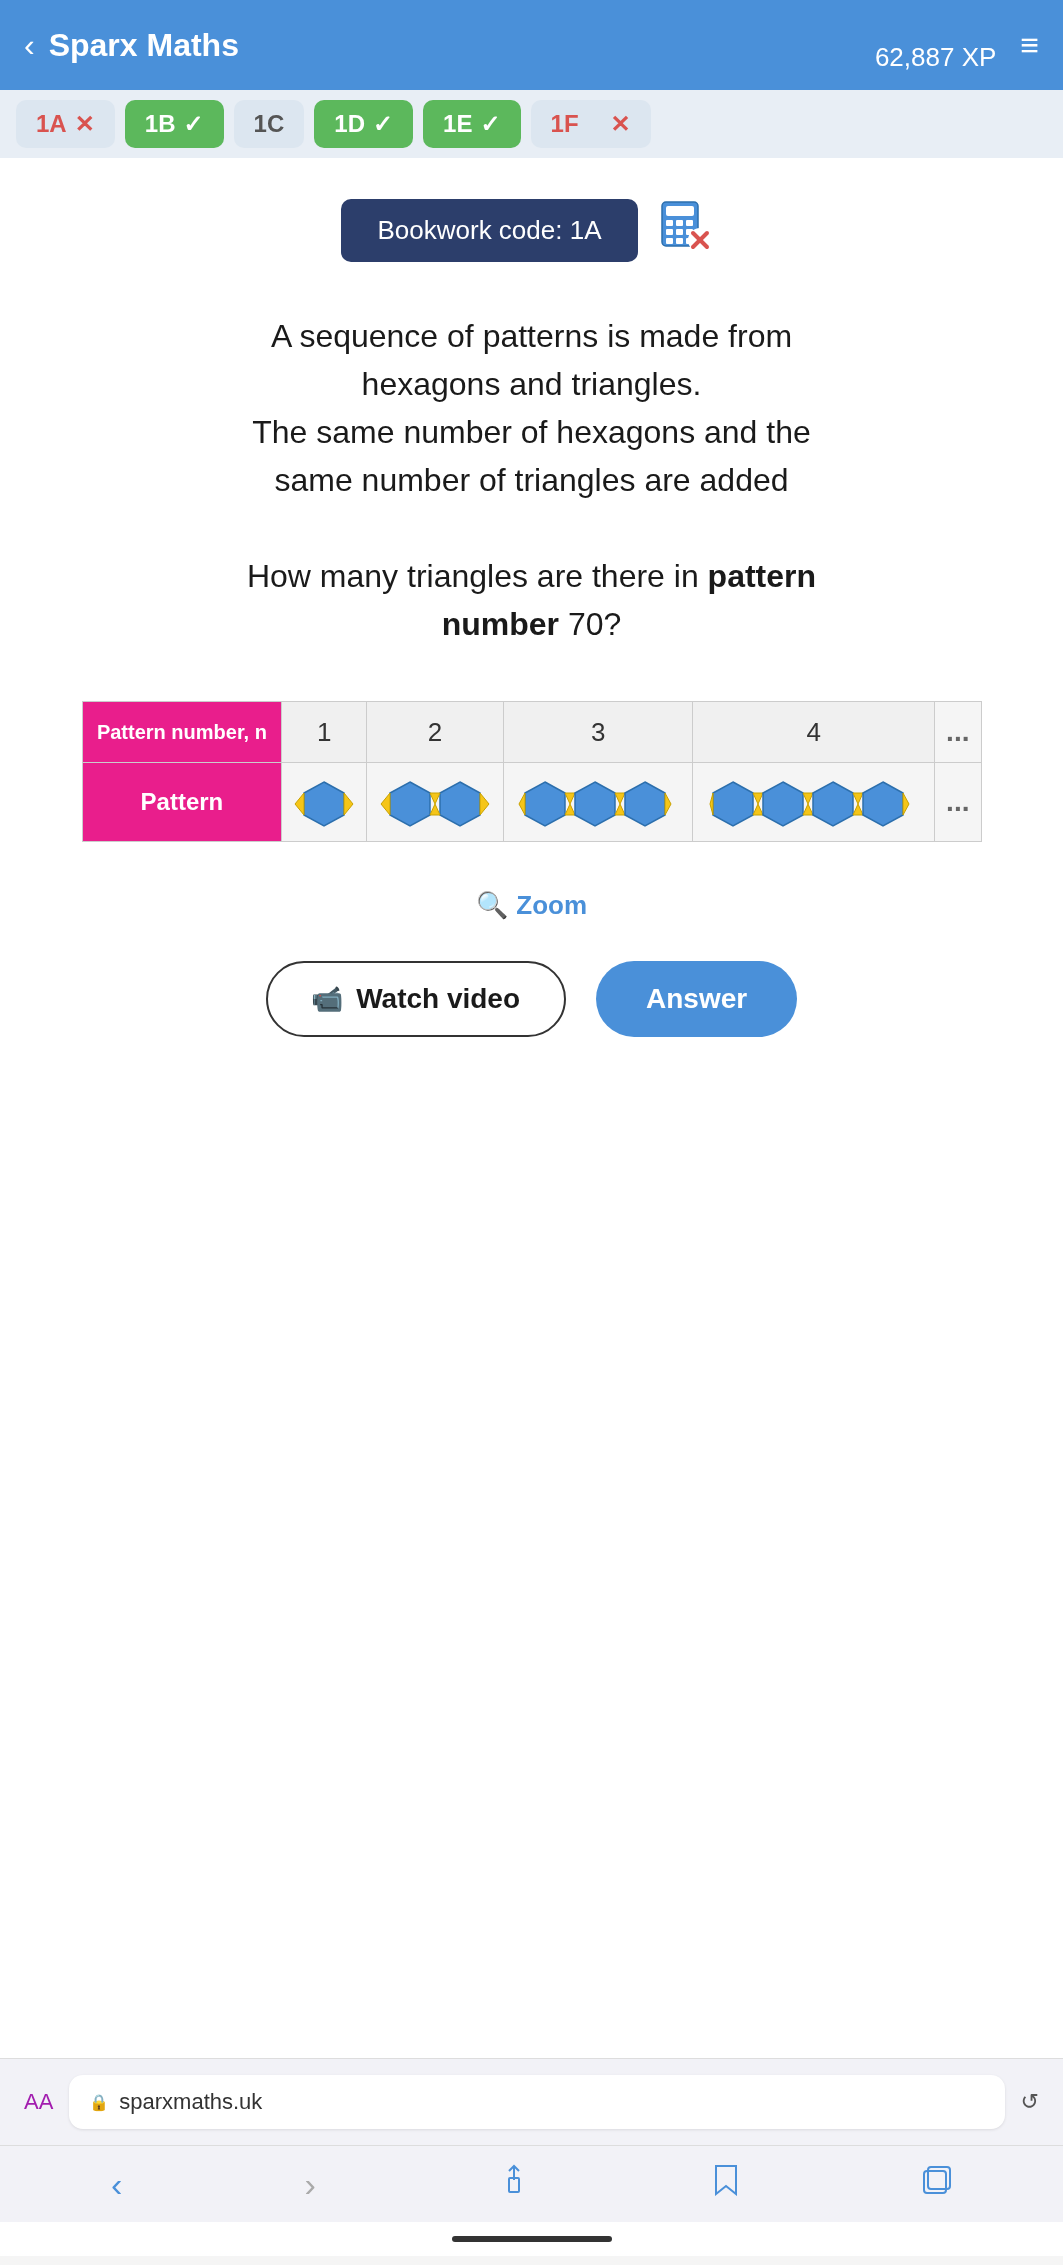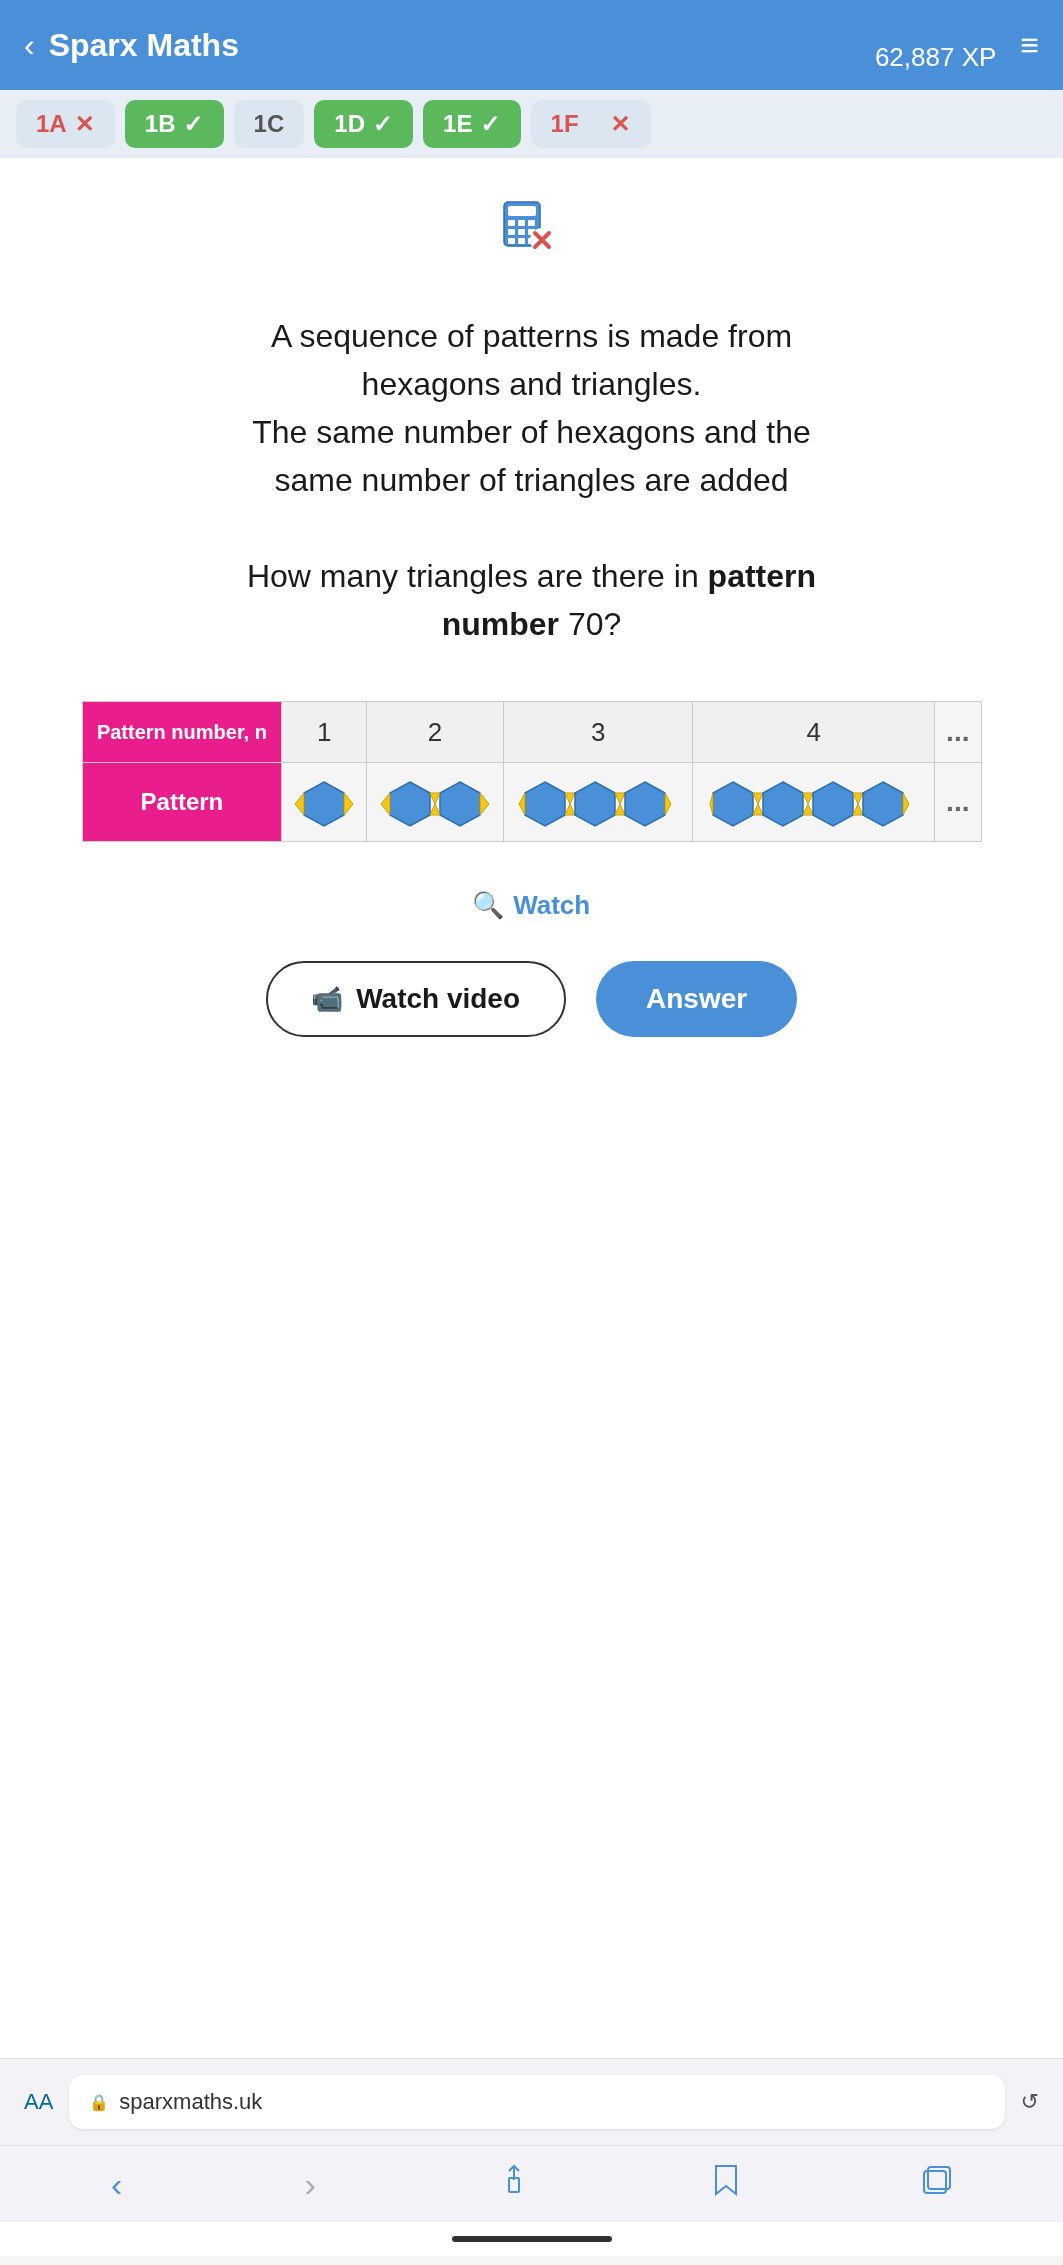--- a/index.html
+++ b/index.html
@@ -246,21 +246,21 @@
     .browser-bar {
       background: #f2f2f7;
       border-top: 1px solid #ddd;
       padding: 16px 24px;
       display: flex;
       align-items: center;
       gap: 16px;
     }
     .aa-text {
       font-size: 22px;
-      color: #0369a1;
+      color: #a21caf;
       font-weight: 500;
     }
     .url-bar {
       flex: 1;
       background: white;
       border-radius: 14px;
       padding: 14px 20px;
       display: flex;
       align-items: center;
       gap: 10px;
@@ -353,20 +353,21 @@
   <div class="tab tab-red-active">
     <span>1F</span>
     <span style="color:#d9534f; font-weight:700;">✕</span>
   </div>
 
 </div>
 
 <div class="content">
 
   <div class="bookwork-row">
+    <div class="bookwork-badge">Bookwork code: 1A</div>
 
     <div class="calc-icon">
       <svg viewBox="0 0 54 54" xmlns="http://www.w3.org/2000/svg">
 
         <rect x="4" y="4" width="36" height="44" rx="4" ry="4" fill="#4a90d9" stroke="#2c6fad" stroke-width="1.5"></rect>
 
         <rect x="8" y="8" width="28" height="10" rx="2" fill="white"></rect>
 
         <rect x="8" y="22" width="7" height="6" rx="1" fill="white"></rect>
         <rect x="18" y="22" width="7" height="6" rx="1" fill="white"></rect>
@@ -478,21 +479,21 @@
           </td>
           <td class="dots-cell">...</td>
         </tr>
       </tbody>
     </table>
   </div>
 
   <div class="zoom-row">
     <button class="zoom-btn">
       <span style="font-size:26px;">🔍</span>
-      <span>Watch</span>
+      <span>Zoom</span>
     </button>
   </div>
 
   <div class="action-row">
     <button class="watch-video-btn">
       <span style="font-size:26px; color:#4a90d9;">📹</span>
       <span>Watch video</span>
     </button>
     <button class="answer-btn">Answer</button>
   </div>

